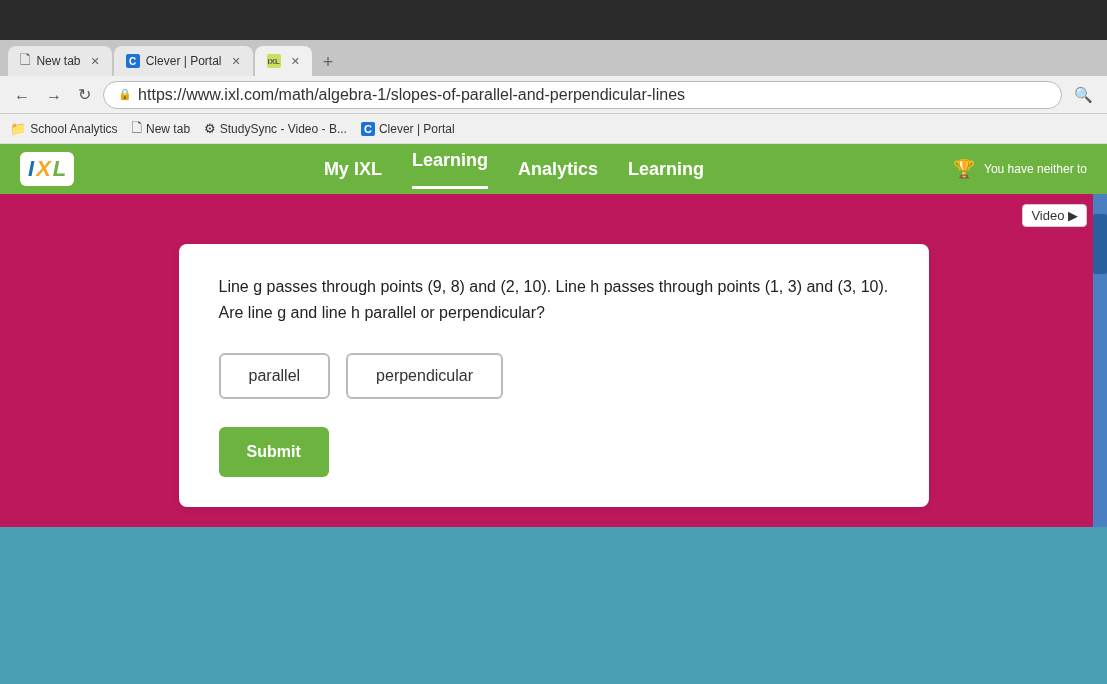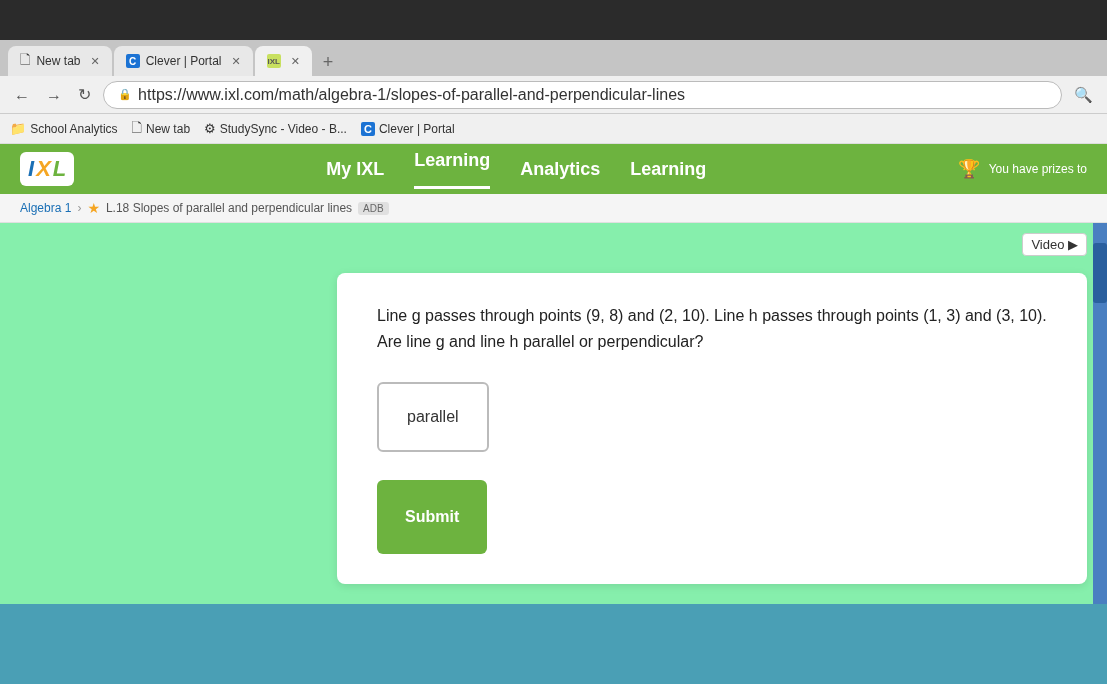--- a/index.html
+++ b/index.html
@@ -277,26 +277,26 @@
     .adb-badge {
       background: #e0e0e0;
       border-radius: 3px;
       padding: 1px 5px;
       font-size: 10px;
       color: #666;
     }
 
     
     .main-content {
-      background: #86efac;
+      background: #be185d;
       flex: 1;
       padding: 20px;
       display: flex;
       flex-direction: column;
-      align-items: flex-end;
+      align-items: center;
       position: relative;
     }
 
     .video-btn {
       position: absolute;
       top: 10px;
       right: 20px;
       display: flex;
       align-items: center;
       gap: 4px;
@@ -329,36 +329,36 @@
     .answer-options {
       display: flex;
       gap: 16px;
       margin-bottom: 28px;
       flex-wrap: wrap;
     }
 
     .answer-btn {
       border: 2px solid #bbb;
       border-radius: 6px;
-      padding: 24px 28px;
+      padding: 12px 28px;
       font-size: 16px;
       cursor: pointer;
       background: white;
       color: #333;
       min-width: 110px;
       text-align: center;
       transition: background 0.2s;
     }
 
     .submit-btn {
       background: #6db33f;
       color: white;
       border: none;
       border-radius: 6px;
-      padding: 28px 28px;
+      padding: 16px 28px;
       font-size: 16px;
       cursor: pointer;
       font-weight: bold;
     }
 
     
     .right-sidebar {
       position: absolute;
       right: 0;
       top: 0;
@@ -447,43 +447,35 @@
 
     <div class="ixl-nav-links">
       <a class="ixl-nav-link">My IXL</a>
       <a class="ixl-nav-link active">Learning</a>
       <a class="ixl-nav-link">Analytics</a>
       <a class="ixl-nav-link">Learning</a>
     </div>
 
     <div class="ixl-nav-right">
       <span class="prize-icon">🏆</span>
-      <span>You have prizes to</span>
+      <span>You have neither to</span>
     </div>
   </div>
 
-  <div class="breadcrumb-bar">
-    <span class="breadcrumb-link">Algebra 1</span>
-    <span class="breadcrumb-sep">›</span>
-    <span class="breadcrumb-current">
-      <span class="star-icon">★</span>
-      <span>L.18 Slopes of parallel and perpendicular lines</span>
-      <span class="adb-badge">ADB</span>
-    </span>
-  </div>
 
   <div class="main-content">
 
     <button class="video-btn">Video ▶</button>
 
     <div class="question-card">
       <p class="question-text">Line g passes through points (9, 8) and (2, 10). Line h passes through points (1, 3) and (3, 10). Are line g and line h parallel or perpendicular?</p>
 
       <div class="answer-options">
         <button class="answer-btn">parallel</button>
+        <button class="answer-btn">perpendicular</button>
       </div>
 
       <button class="submit-btn">Submit</button>
     </div>
 
     <div class="right-sidebar">
       <div class="sidebar-handle"></div>
     </div>
   </div>
 </div>

